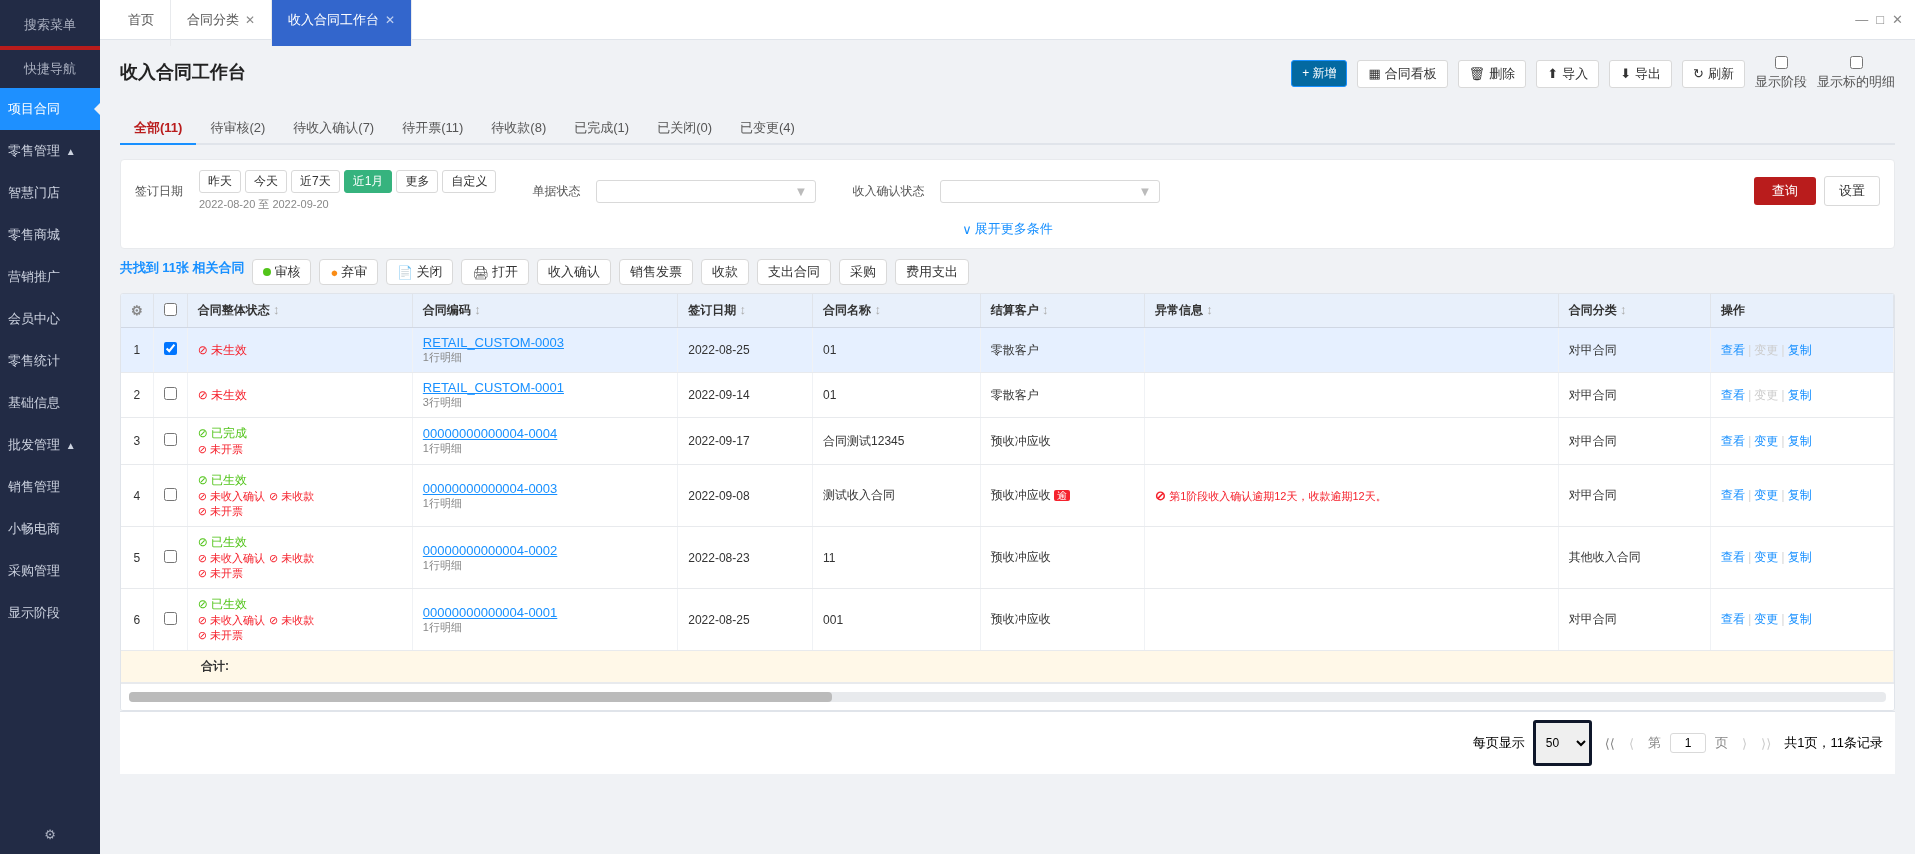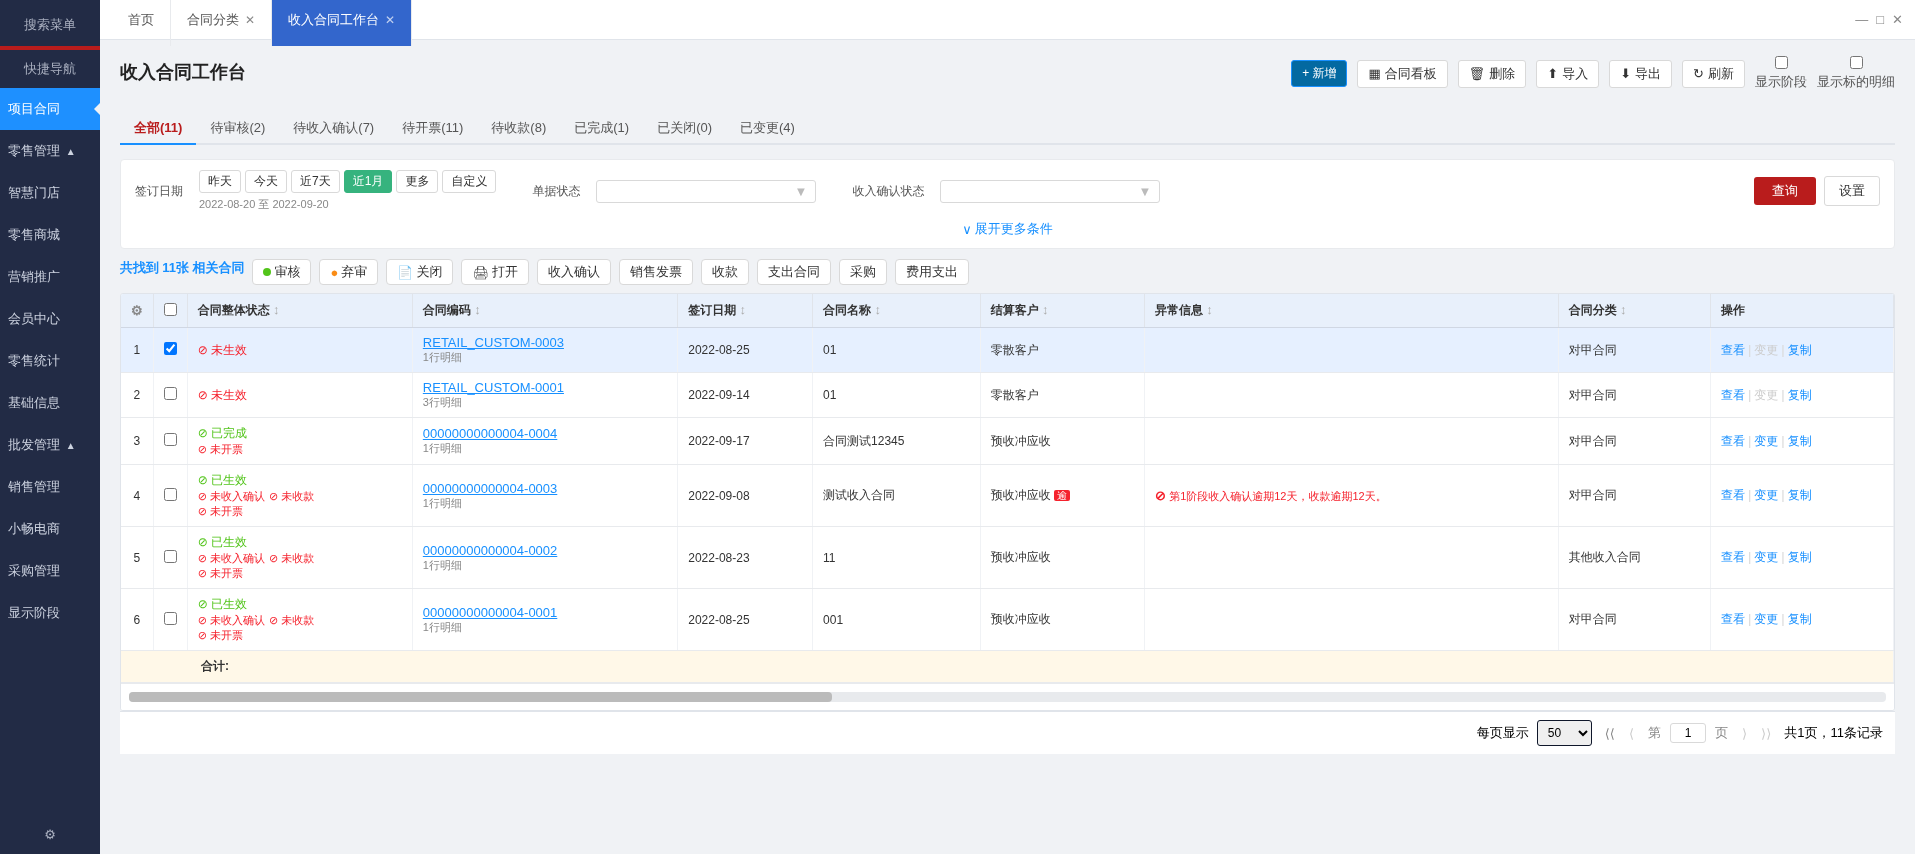--- a/index.html
+++ b/index.html
@@ -75,21 +75,21 @@
     tr.total-row td { background: #fff8e8; font-weight: bold; }
     .link { color: #1890ff; text-decoration: underline; cursor: pointer; }
     .sub-text { color: #888; font-size: 11px; }
     .op-link { color: #1890ff; cursor: pointer; font-size: 12px; }
     .error-icon { color: #f5222d; font-weight: bold; font-size: 13px; }
     .error-text { color: #f5222d; font-size: 11px; }
     .gear-icon { color: #888; cursor: pointer; }
 
     
     .pagination-bar { display: flex; align-items: center; justify-content: flex-end; padding: 8px 12px; background: #fff; border-top: 1px solid #e0e4ea; gap: 8px; font-size: 12px; }
-    .page-size-select { border: 1px solid #0f172a; border-radius: 3px; padding: 4px 6px; font-size: 12px; cursor: pointer; }
+    .page-size-select { border: 3px solid #0f172a; border-radius: 3px; padding: 12px 6px; font-size: 12px; cursor: pointer; }
     .page-nav { display: flex; align-items: center; gap: 4px; }
     .page-nav span { cursor: pointer; color: #888; padding: 2px 5px; }
     .page-nav span.disabled { color: #ccc; cursor: default; }
     .page-input { width: 36px; border: 1px solid #d9d9d9; border-radius: 3px; text-align: center; padding: 2px; font-size: 12px; }
 
     
     .scroll-bar { height: 10px; background: #e8eaed; border-radius: 4px; margin: 4px 0; position: relative; }
     .scroll-thumb { height: 10px; background: #bbb; border-radius: 4px; width: 40%; }
   </style>
 </head>

